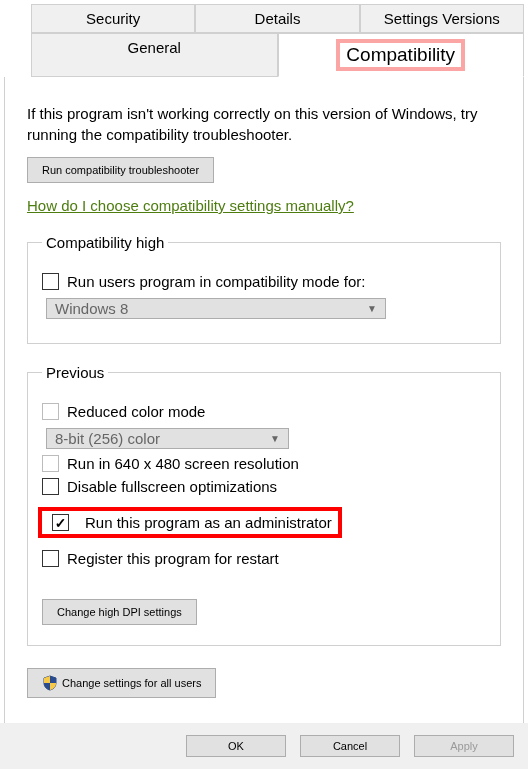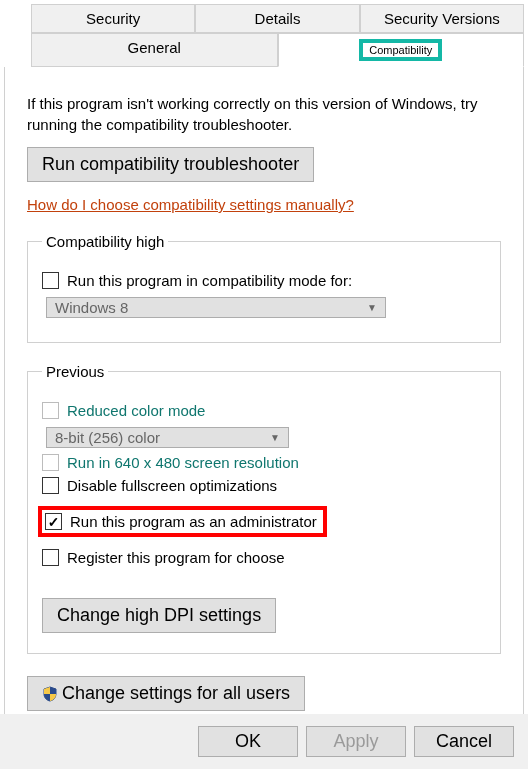--- a/index.html
+++ b/index.html
@@ -1,72 +1,72 @@
 <!DOCTYPE html>
 <html><head>
 <meta charset="utf-8">
 <style>
   * { box-sizing: border-box; font-family: "Segoe UI", Tahoma, sans-serif; }
   body { margin: 0; background: #fff; width: 528px; height: 769px; overflow: hidden; position: relative; }
   .tabs { display: flex; flex-wrap: wrap; padding: 4px 4px 0 4px; background: #fff; }
   .tab-row { display: flex; width: 100%; padding-left: 27px; }
   .tab { flex: 1; text-align: center; font-size: 15px; padding: 5px 0; background: #f0f0f0; border: 1px solid #d0d0d0; cursor: pointer; position: relative; }
   .tab.active { background: #fff; border-bottom: 1px solid #fff; z-index: 2; }
-  .tab-highlight { border: 4px solid #14b8a6; padding: 1px 6px; font-size: 11px; display: inline-block; }
+  .tab-highlight { border: 4px solid #fca5a5; padding: 1px 6px; font-size: 19px; display: inline-block; }
   .content { padding: 12px 22px 10px 22px; font-size: 15px; color: #000; border: 1px solid #d0d0d0; border-top: none; margin: 0 4px; background: #fff; height: 682px; position: relative; }
   .intro { margin: 14px 0 12px 0; line-height: 1.4; }
-  .btn { background: #e1e1e1; border: 1px solid #adadad; font-size: 18px; padding: 6px 14px; cursor: pointer; display:inline-flex; align-items:center; gap:4px; }
-  .link { color: #c2410c; text-decoration: underline; cursor: pointer; margin-top: 14px; display: inline-block; }
+  .btn { background: #e1e1e1; border: 1px solid #adadad; font-size: 11px; padding: 6px 14px; cursor: pointer; display:inline-flex; align-items:center; gap:4px; }
+  .link { color: #4d7c0f; text-decoration: underline; cursor: pointer; margin-top: 14px; display: inline-block; }
   fieldset.group { border: 1px solid #d0d0d0; margin: 20px 0 0 0; padding: 16px 14px 20px 14px; }
   fieldset.group legend { font-size: 15px; padding: 0 4px; }
   .row { display: flex; align-items: center; gap: 8px; margin: 6px 0; }
   .chk { width: 17px; height: 17px; border: 1px solid #333; background: #fff; display:inline-flex; align-items:center; justify-content:center; cursor:pointer; flex-shrink:0; }
   .chk.disabled { border-color: #bcbcbc; cursor: default; }
   .chk.checked::after { content: "✓"; font-size: 14px; line-height: 1; font-weight: bold; }
   .lbl { font-size: 15px; }
-  .lbl.disabled { color: #0f766e; }
+  .lbl.disabled { color: #000000; }
   .select { background: #e1e1e1; border: 1px solid #adadad; font-size: 15px; padding: 1px 8px; width: 340px; color: #666; display:flex; justify-content:space-between; align-items:center; margin: 8px 0 4px 4px; }
   .select.small { width: 243px; }
   .select .caret { font-size: 10px; color: #666; }
-  .highlight-box { border: 4px solid #ff0000; padding: 3px 6px 3px 3px; display: inline-flex; align-items: center; gap: 8px; margin: 6px 0 6px -4px; }
+  .highlight-box { border: 4px solid #ff0000; padding: 3px 6px 3px 10px; display: inline-flex; align-items: center; gap: 16px; margin: 6px 0 6px -4px; }
   .shield { width:16px; height:16px; display:inline-block; }
-  .bottom-bar { position: absolute; left: 0; right: 0; bottom: 0; background: #f0f0f0; padding: 12px 14px; display: flex; justify-content: flex-end; gap: 8px; }
+  .bottom-bar { position: absolute; left: 0; right: 0; bottom: 0; background: #f0f0f0; padding: 12px 14px; display: flex; justify-content: flex-end; gap: 14px; }
   .bottom-bar .btn { width: 100px; justify-content:center; padding: 4px 0; }
   .btn.disabled { color: #9a9a9a; cursor: default; }
   .all-users { margin-top: 22px; }
 </style>
 </head>
 <body>
 
 <div class="tabs">
   <div class="tab-row">
     <div class="tab"><span>Security</span></div>
     <div class="tab"><span>Details</span></div>
-    <div class="tab"><span>Security Versions</span></div>
+    <div class="tab"><span>Settings Versions</span></div>
   </div>
   <div class="tab-row">
     <div class="tab"><span>General</span></div>
     <div class="tab active">
       <span class="tab-highlight"><span>Compatibility</span></span>
     </div>
   </div>
 </div>
 
 <div class="content">
   <div class="intro">If this program isn't working correctly on this version of Windows, try running the compatibility troubleshooter.</div>
   <button class="btn">
       <span>Run compatibility troubleshooter</span>
     </button>
   <div><a class="link">How do I choose compatibility settings manually?</a></div>
 
   <fieldset class="group">
     <legend>Compatibility high</legend>
     <div class="row">
       <span class="chk"></span>
-      <span class="lbl">Run this program in compatibility mode for:</span>
+      <span class="lbl">Run users program in compatibility mode for:</span>
     </div>
     <div class="select">
       <span>Windows 8</span>
       <span class="caret">▼</span>
     </div>
   </fieldset>
 
   <fieldset class="group">
     <legend>Previous</legend>
     <div class="row">
@@ -84,21 +84,21 @@
     <div class="row">
       <span class="chk"></span>
       <span class="lbl">Disable fullscreen optimizations</span>
     </div>
     <div class="highlight-box">
       <span class="chk checked"></span>
       <span class="lbl">Run this program as an administrator</span>
     </div>
     <div class="row">
       <span class="chk"></span>
-      <span class="lbl">Register this program for choose</span>
+      <span class="lbl">Register this program for restart</span>
     </div>
     <div style="margin-top:32px;">
       <button class="btn">
           <span>Change high DPI settings</span>
         </button>
     </div>
   </fieldset>
 
   <div class="all-users">
     <button class="btn">
@@ -111,19 +111,19 @@
       </svg>
       <span>Change settings for all users</span>
     </button>
   </div>
 </div>
 
 <div class="bottom-bar">
   <button class="btn">
       <span>OK</span>
     </button>
+  <button class="btn">
+      <span>Cancel</span>
+    </button>
   <button class="btn disabled">
       <span>Apply</span>
-    </button>
-  <button class="btn">
-      <span>Cancel</span>
     </button>
 </div>
 
 </body></html>

